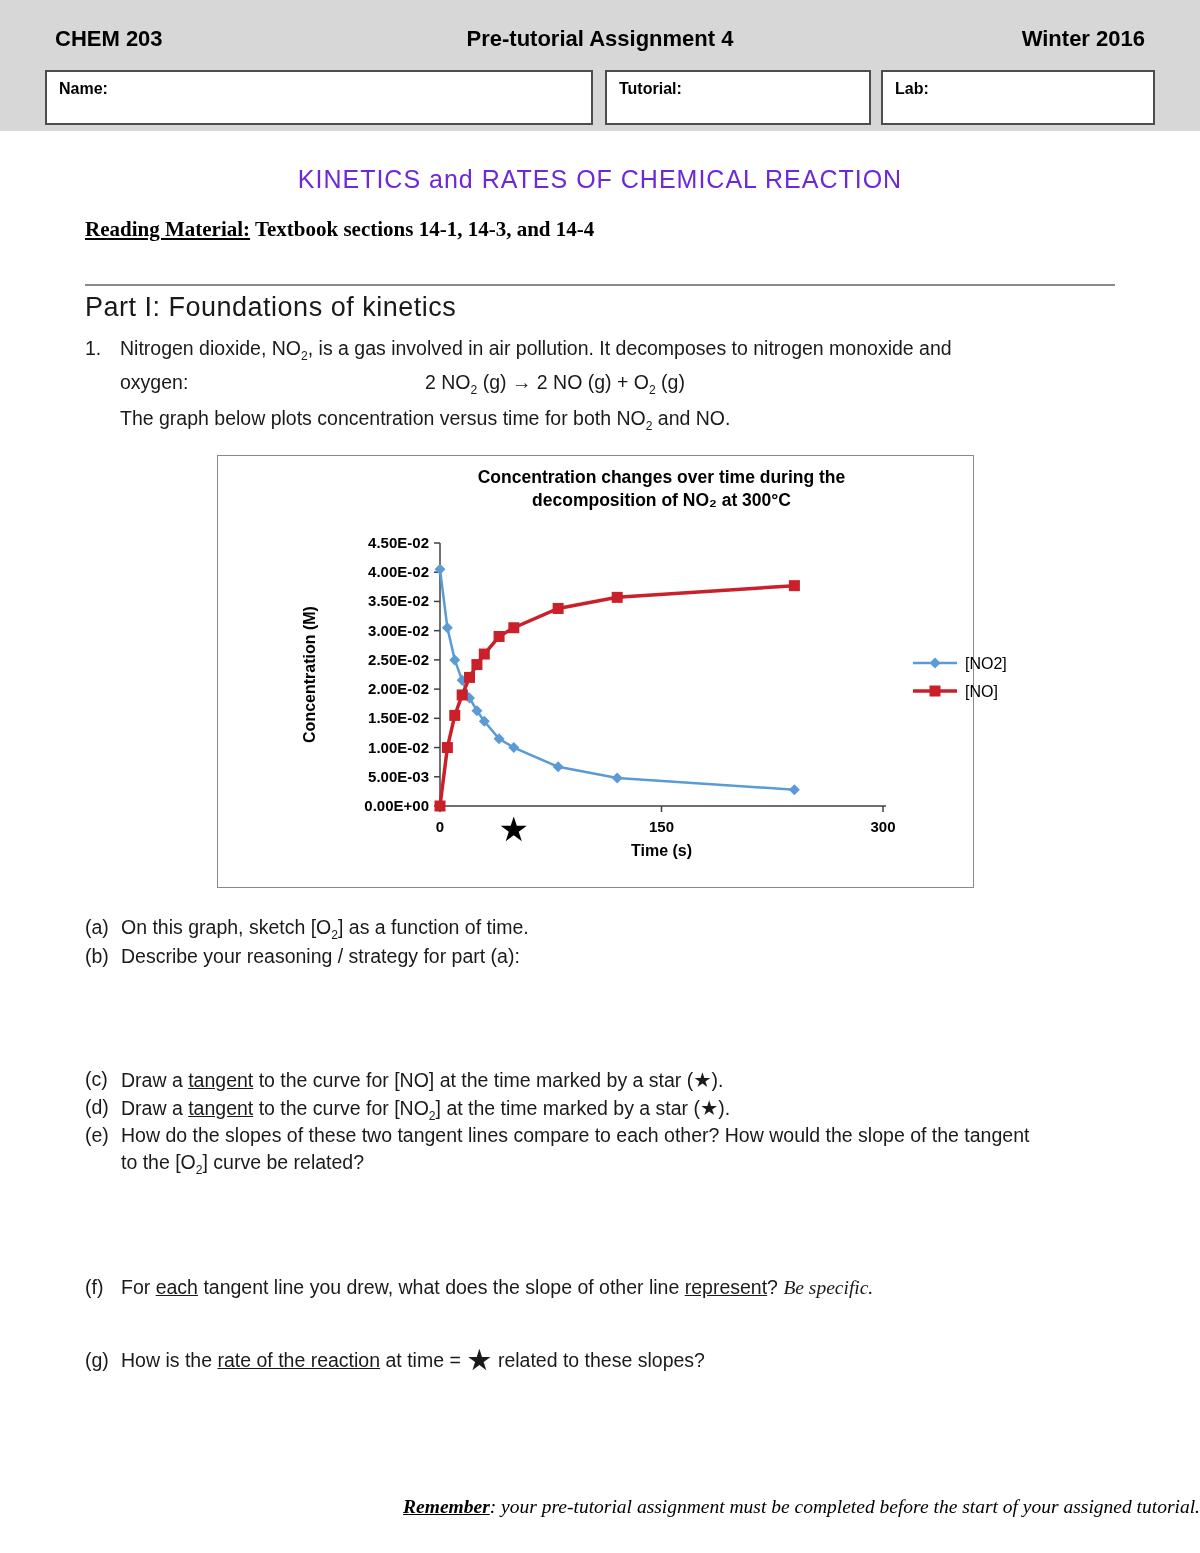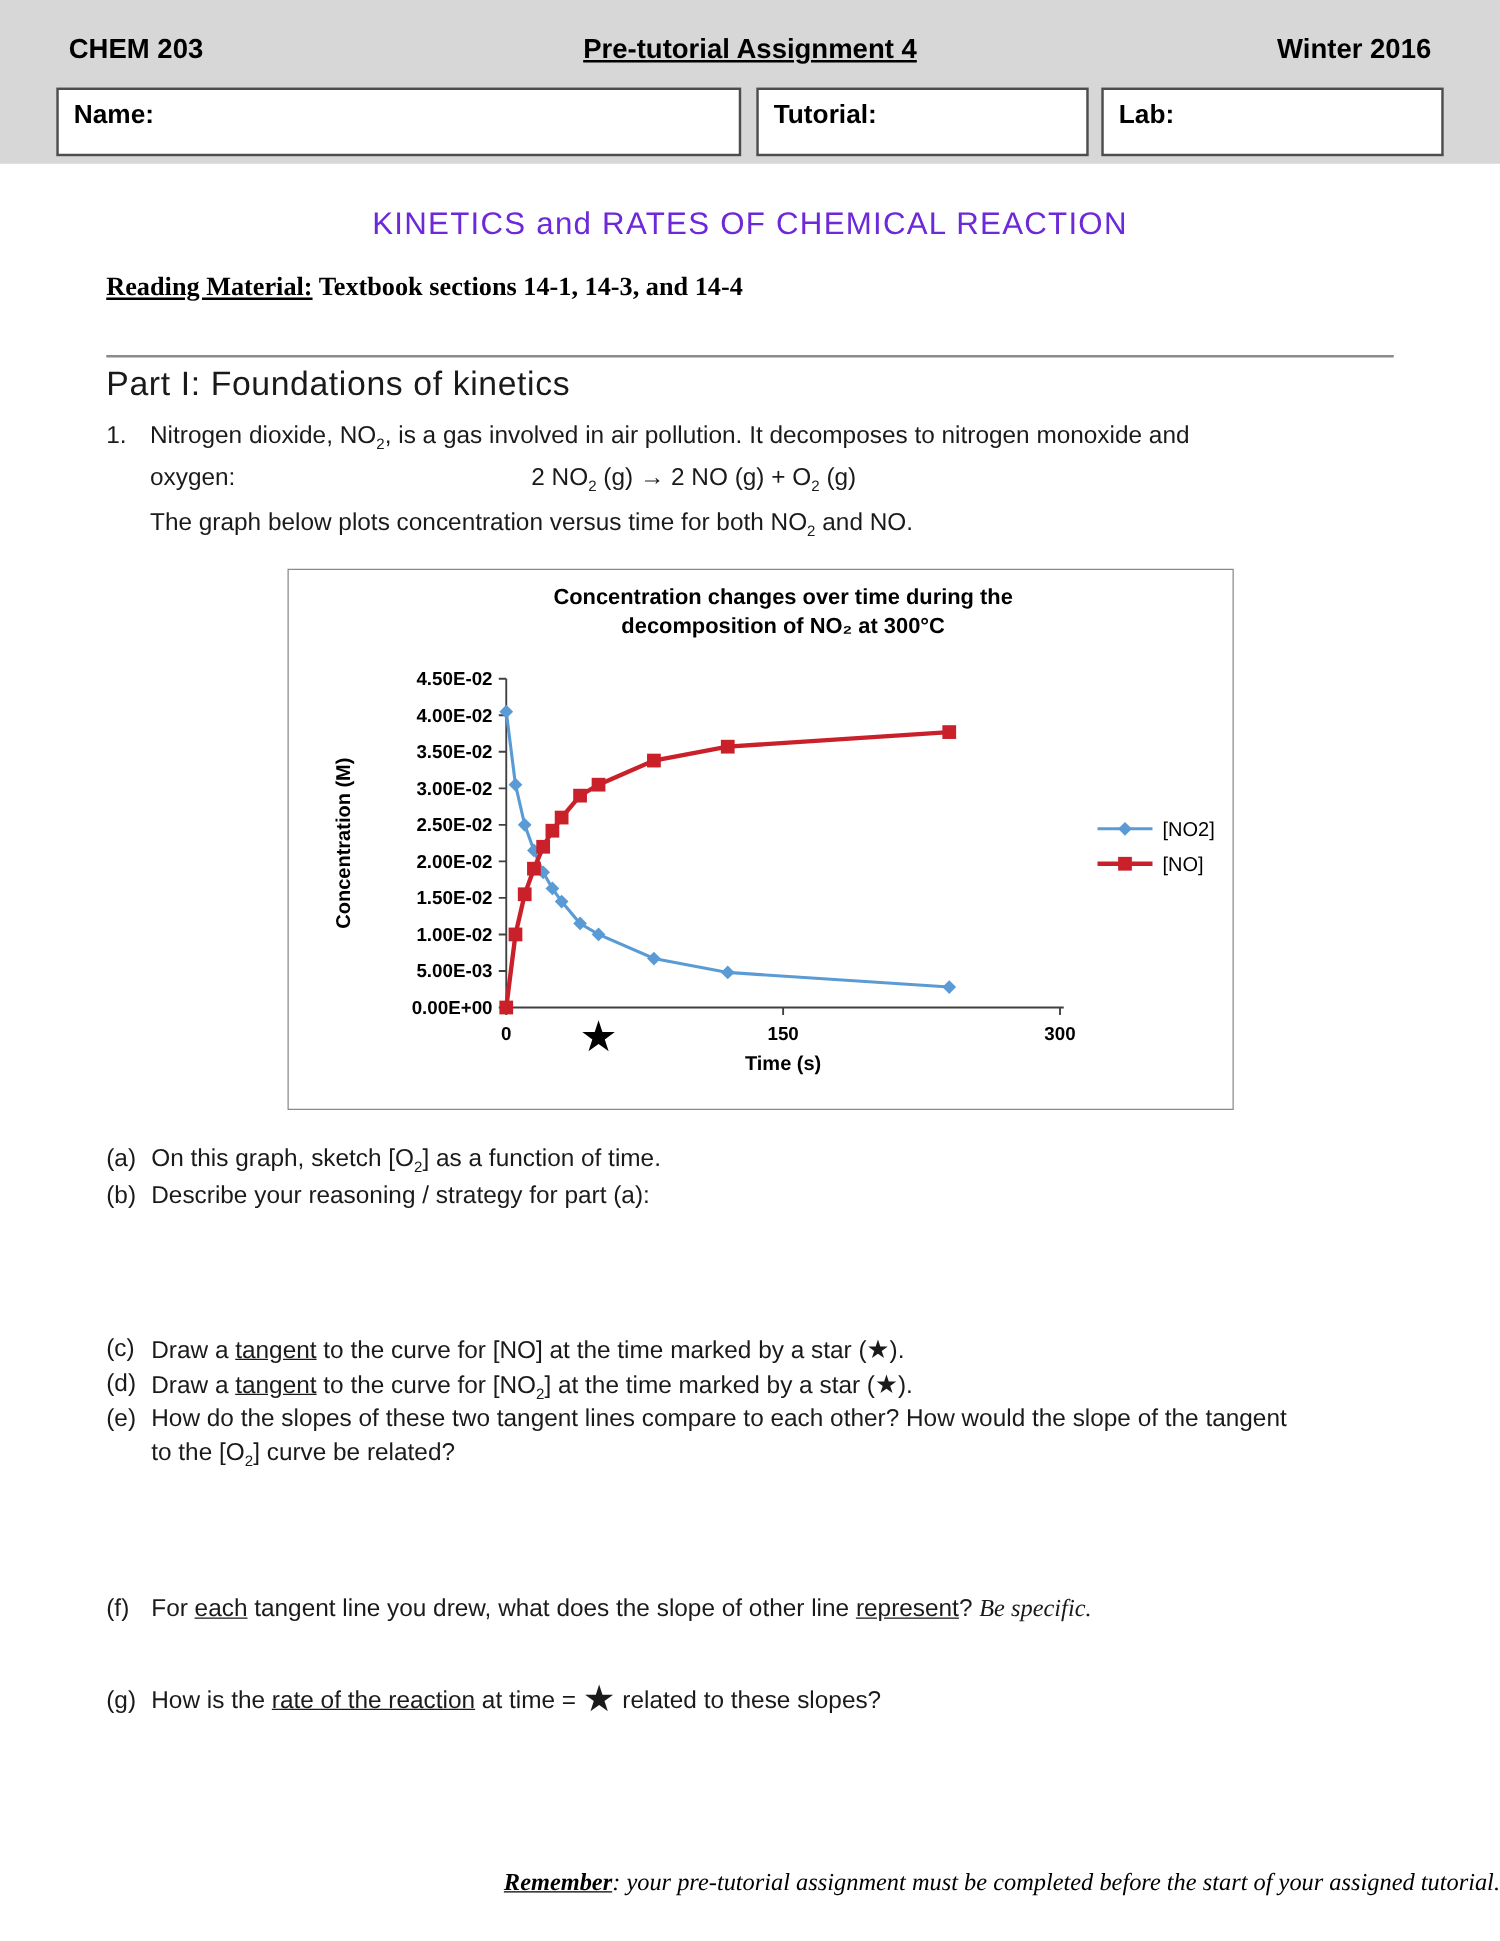--- a/index.html
+++ b/index.html
@@ -7,46 +7,46 @@
   .page {
     position: relative; width: 1200px; height: 1553px; background: #fff;
     font-family: "Liberation Sans", sans-serif; color: #111; overflow: hidden;
   }
   .header-band { position: absolute; left: 0; top: 0; width: 1200px; height: 131px; background: #d7d7d7; }
   .header-row {
     position: absolute; top: 26px; left: 55px; width: 1090px;
     display: flex; align-items: baseline; font-weight: bold; font-size: 22px; color: #000;
   }
   .header-row .hl { flex: 1; text-align: left; }
-  .header-row .hc { flex: 0 0 auto; text-align: center; text-decoration: underline; }
+  .header-row .hc { flex: 0 0 auto; text-align: center; }
   .header-row .hr2 { flex: 1; text-align: right; }
   .field-box {
     position: absolute; top: 70px; height: 55px; background: #fff;
-    border: 2px solid #4d4d4d; font-weight: bold; font-size: 21px; padding: 8px 12px; color: #000;
+    border: 2px solid #4d4d4d; font-weight: bold; font-size: 16px; padding: 8px 12px; color: #000;
   }
   #box-name { left: 45px; width: 548px; }
   #box-tutorial { left: 605px; width: 266px; }
   #box-lab { left: 881px; width: 274px; }
 
   .main-title { position: absolute; top: 165px; left: 0; width: 100%; text-align: center;
     font-size: 25px; letter-spacing: 1px; color: #6d28d9; font-weight: 400; }
   .reading { position: absolute; top: 217px; left: 85px; font-family: "Liberation Serif", serif;
     font-size: 21px; font-weight: bold; color: #000; }
   .rule { position: absolute; top: 284px; left: 85px; width: 1030px; border-top: 2px solid #8a8a8a; }
   .part-title { position: absolute; top: 292px; left: 85px; font-size: 27px; letter-spacing: 0.5px; color: #1a1a1a; }
 
   .bodytext { font-size: 19.5px; color: #1a1a1a; }
   .q1-num  { position: absolute; top: 337px; left: 85px; }
   .q1-line1{ position: absolute; top: 337px; left: 120px; width: 960px; }
   .q1-oxy  { position: absolute; top: 371px; left: 120px; }
   .q1-eq   { position: absolute; top: 371px; left: 425px; }
   .q1-line3{ position: absolute; top: 407px; left: 120px; width: 960px; }
 
-  .chart-box { position: absolute; left: 230px; top: 455px; width: 757px; height: 433px;
-    border: 1px solid #8a8a8a; background: #fff; }
+  .chart-box { position: absolute; left: 217px; top: 455px; width: 757px; height: 433px;
+    border: 1px solid #8a8a8a; background: #fff; padding-left: 48px; }
   .chart-box svg { display: block; }
 
   .q { position: absolute; left: 85px; width: 962px; padding-left: 36px;
     font-size: 19.5px; line-height: 1.4; color: #1a1a1a; }
   .q .q-label { position: absolute; left: 0; top: 0; }
   #q-a { top: 914px; } #q-b { top: 943px; }
   #q-c { top: 1066px; } #q-d { top: 1094px; } #q-e { top: 1122px; }
   #q-f { top: 1274px; } #q-g { top: 1347px; }
 
   .footer { position: absolute; top: 1496px; left: 0; width: 100%; text-align: right;

